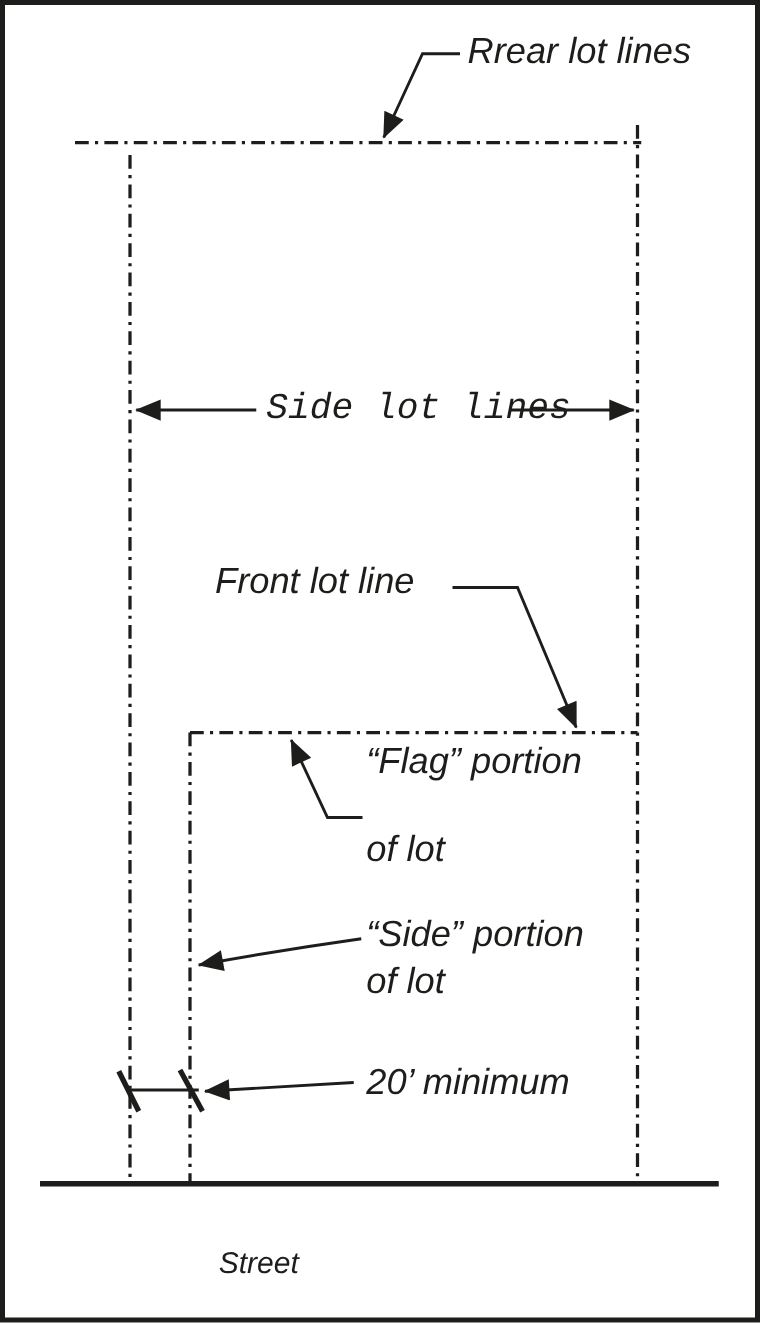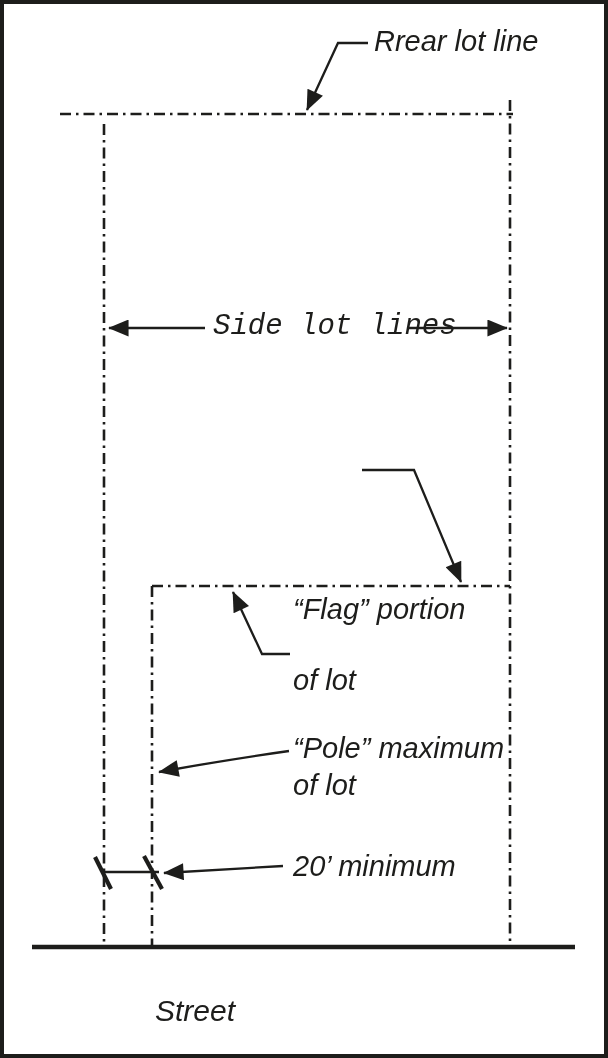--- a/index.html
+++ b/index.html
@@ -85,28 +85,29 @@
     <path class="leader" d="M286,650 L258,650 L229,588" marker-end="url(#ah)"></path>
 
     <path class="leader" d="M285,747 Q221,756 155,768" marker-end="url(#ah)"></path>
 
     <path class="leader" d="M279,862 L160,869" marker-end="url(#ah)"></path>
     <path class="solidbar" d="M100,868 H155"></path>
     <path class="tick" d="M91,853 L107,885"></path>
     <path class="tick" d="M140,852 L158,885"></path>
   </svg>
 
-  <div class="lbl" style="left:370px; top:23px;">Rrear lot line</div>
+  <div class="lbl" style="left:370px; top:23px;">Rrear lot lines</div>
 
   <div class="lbl" style="left:209px; top:308px;font-family:Liberation Mono, monospace;">Side lot lines</div>
 
+  <div class="lbl" style="left:168px; top:447px;">Front lot line</div>
 
   <div class="lbl" style="left:289px; top:591px;">“Flag” portion</div>
   <div class="lbl" style="left:289px; top:662px;">of lot</div>
 
-  <div class="lbl" style="left:289px; top:730px;">“Pole” maximum</div>
+  <div class="lbl" style="left:289px; top:730px;">“Side” portion</div>
   <div class="lbl" style="left:289px; top:767px;">of lot</div>
 
   <div class="lbl" style="left:289px; top:848px;font-style:italic;">20’ minimum</div>
 
-  <div class="lbl" style="left:151px; top:992px; font-size:30px;">Street</div>
+  <div class="lbl" style="left:171px; top:992px; font-size:24px;">Street</div>
 
 </div>
 
 </body></html>

